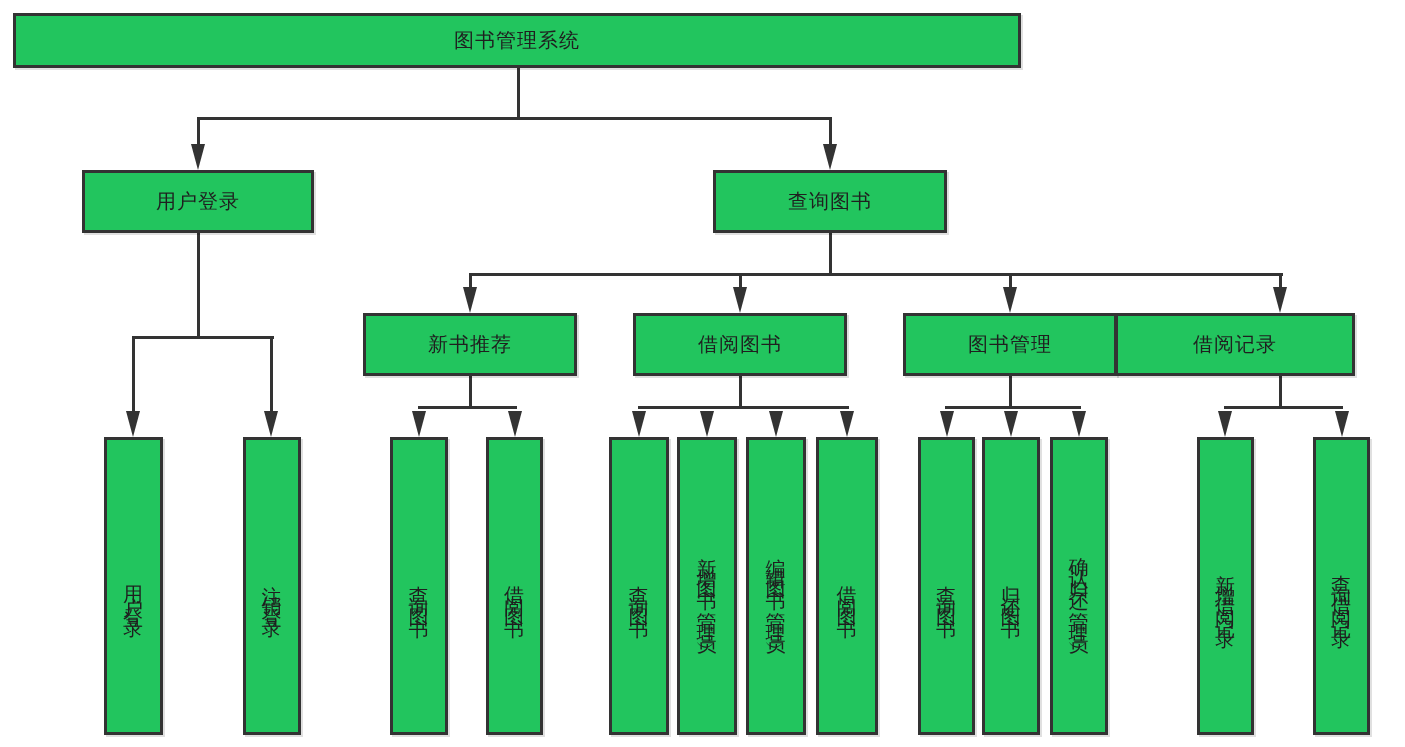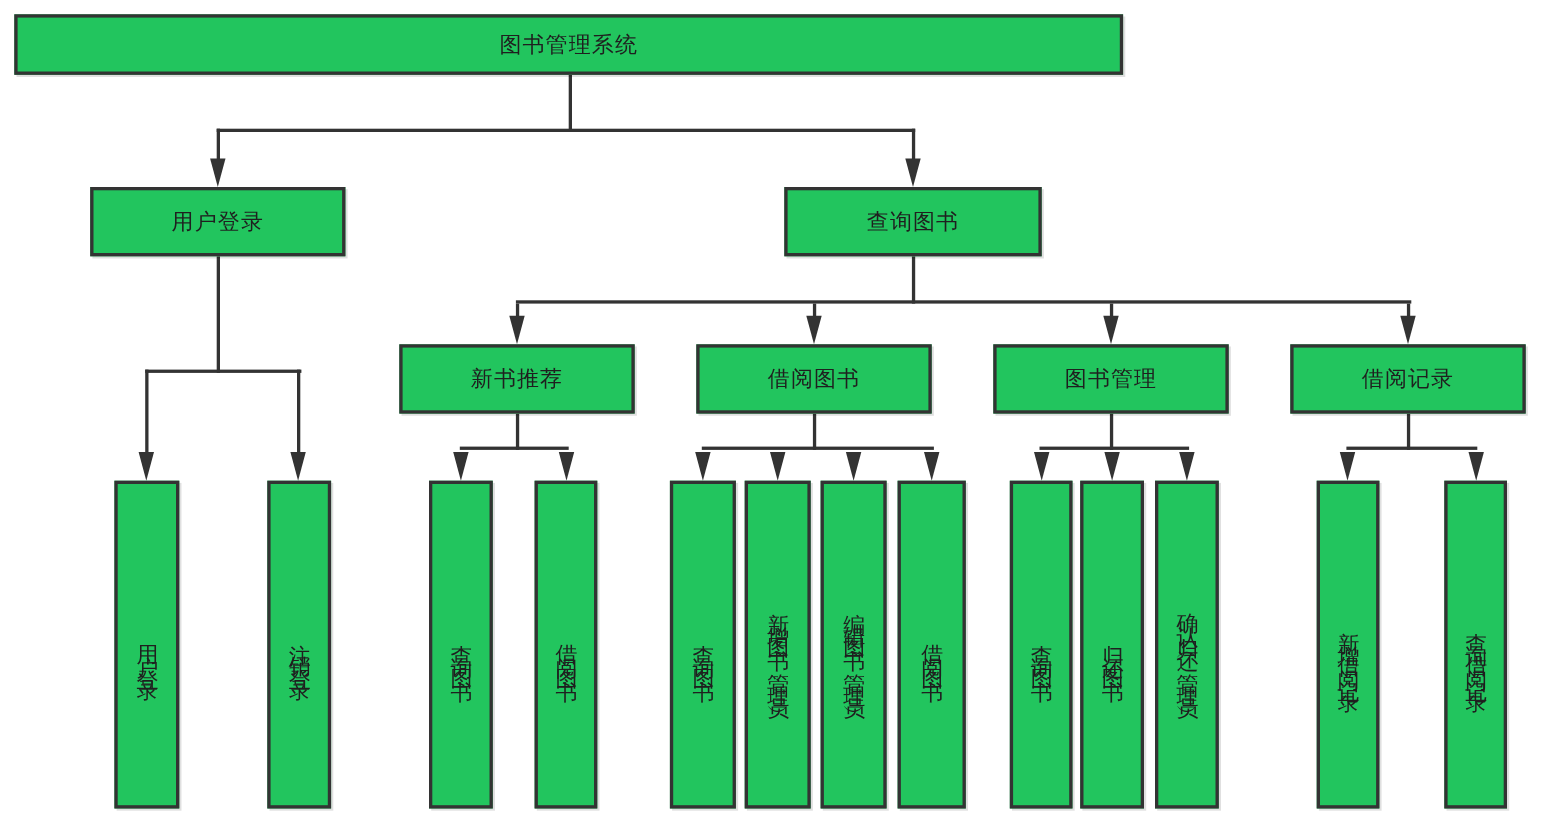--- a/index.html
+++ b/index.html
@@ -72,21 +72,21 @@
 
   <div class="box" style="left:363px;top:313px;width:214px;height:63px;">
     <span class="hlabel">新书推荐</span>
   </div>
   <div class="box" style="left:633px;top:313px;width:214px;height:63px;">
     <span class="hlabel">借阅图书</span>
   </div>
   <div class="box" style="left:903px;top:313px;width:214px;height:63px;">
     <span class="hlabel">图书管理</span>
   </div>
-  <div class="box" style="left:1173px;top:313px;width:214px;height:63px;">
+  <div class="box" style="left:1115px;top:313px;width:240px;height:63px;">
     <span class="hlabel">借阅记录</span>
   </div>
 
   <div class="vline" style="left:469px;top:376px;width:3px;height:33px;"></div>
   <div class="vline" style="left:739px;top:376px;width:3px;height:33px;"></div>
   <div class="vline" style="left:1009px;top:376px;width:3px;height:33px;"></div>
   <div class="vline" style="left:1279px;top:376px;width:3px;height:33px;"></div>
 
   <div class="hline" style="left:418px;top:406px;width:99px;height:3px;"></div>
   <div class="arr" style="left:412px;top:411px;"></div>

